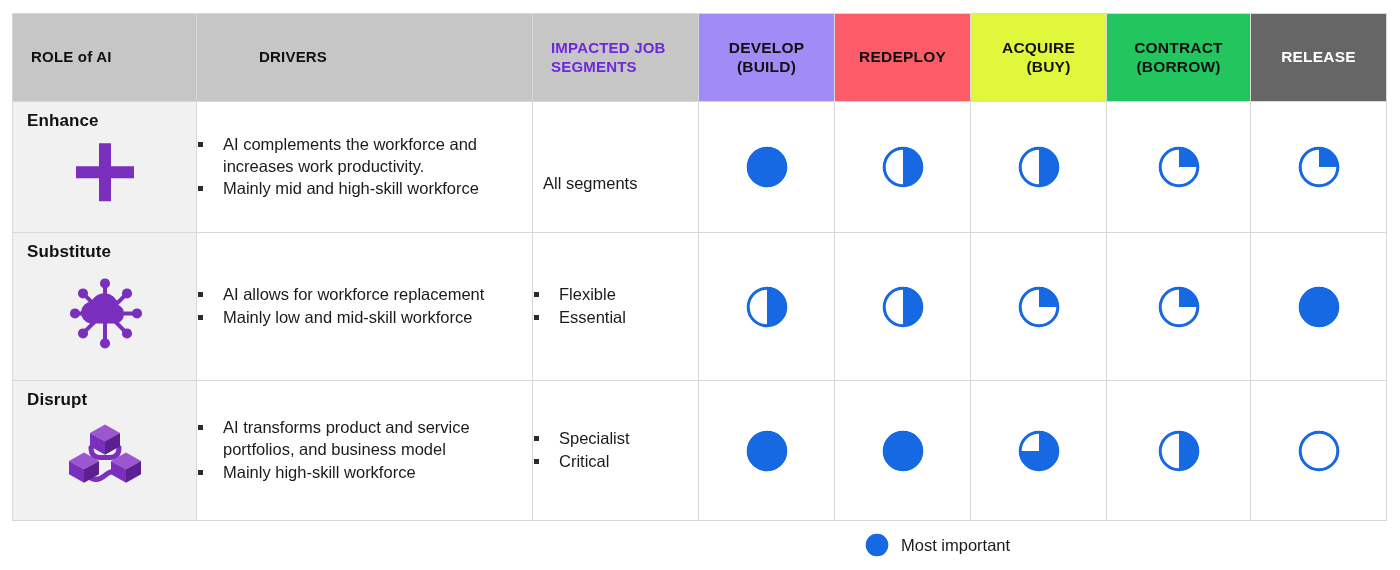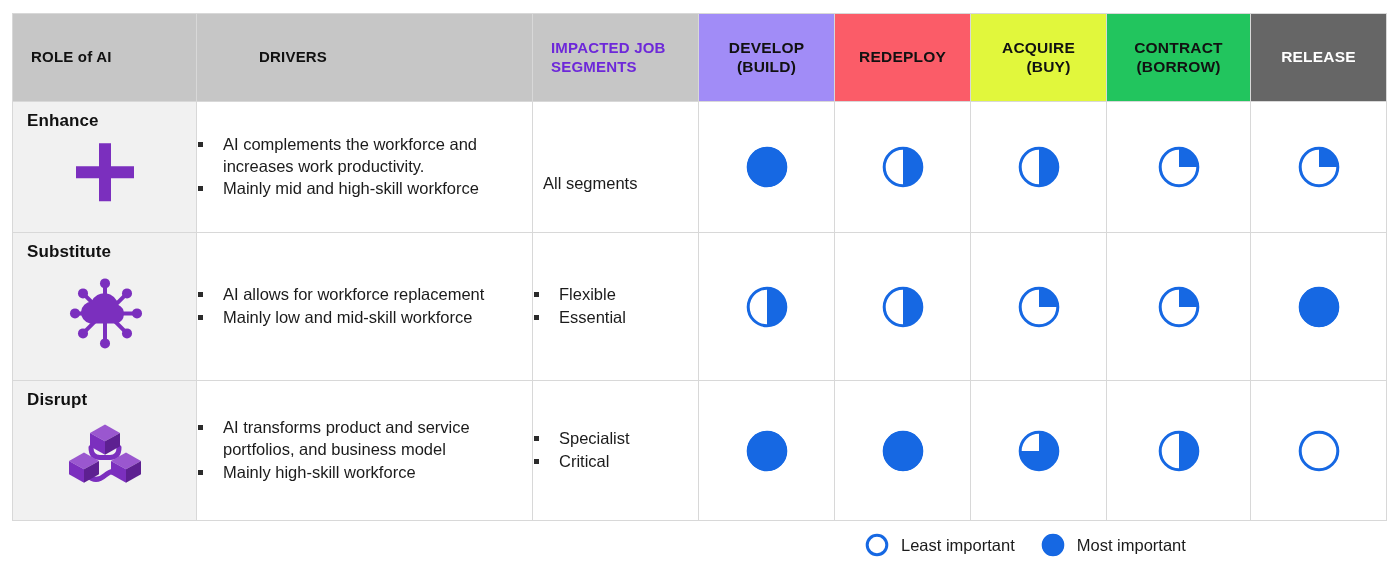--- a/index.html
+++ b/index.html
@@ -328,26 +328,20 @@
               </svg></span></td>
           <td class="ballcell"><span><svg class="ball" width="42" height="42" viewBox="0 0 42 42" aria-hidden="true">
                 <circle cx="21" cy="21" r="18.8" fill="#ffffff" stroke="#1668e3" stroke-width="3"></circle>
               </svg></span></td>
         </tr>
       </tbody>
   </table>
 
   <div class="legend">
     <div class="legend-item">
-      <span id="legend-ball-0"><svg class="ball" width="24" height="24" viewBox="0 0 24 24" aria-hidden="true">
-            <circle cx="12" cy="12" r="9.8" fill="#ffffff" stroke="#1668e3" stroke-width="3"></circle>
-          </svg></span>
-      <span class="legend-label">Least important</span>
-    </div>
-    <div class="legend-item">
       <span id="legend-ball-1"><svg class="ball" width="24" height="24" viewBox="0 0 24 24" aria-hidden="true">
             <circle cx="12" cy="12" r="9.8" fill="#ffffff" stroke="#1668e3" stroke-width="3"></circle>
             <circle cx="12" cy="12" r="10.9" fill="#1668e3"></circle>
           </svg></span>
       <span class="legend-label">Most important</span>
     </div>
   </div>
 
 </div>
 

